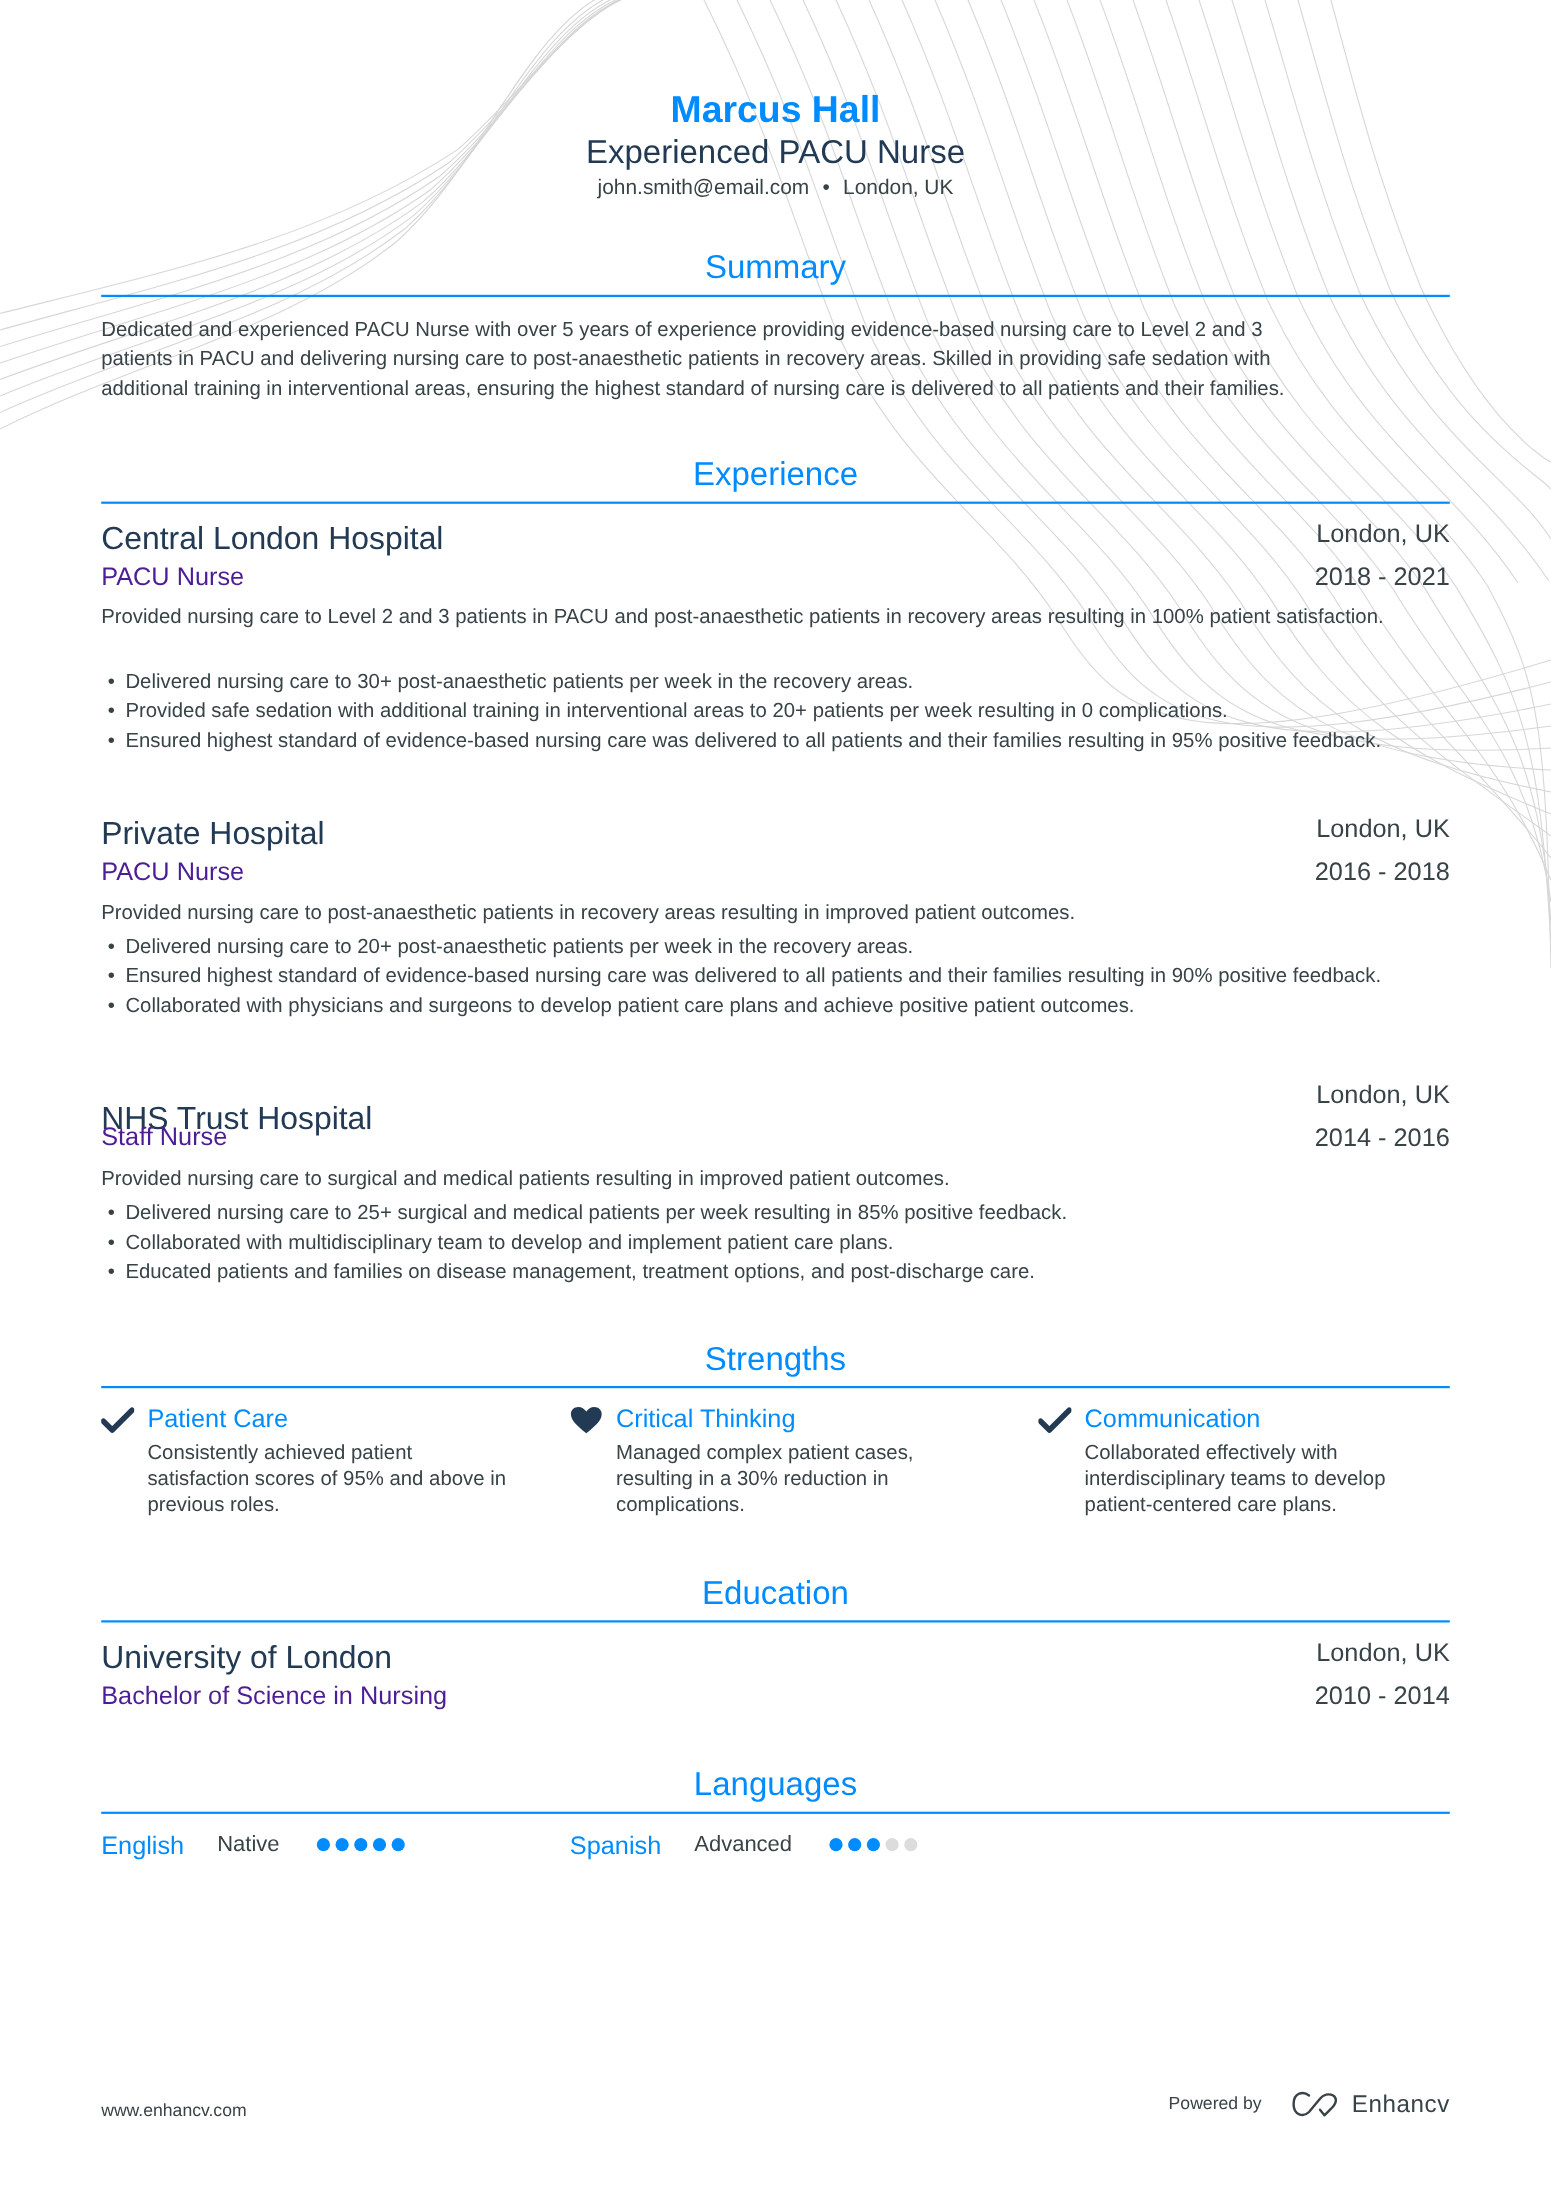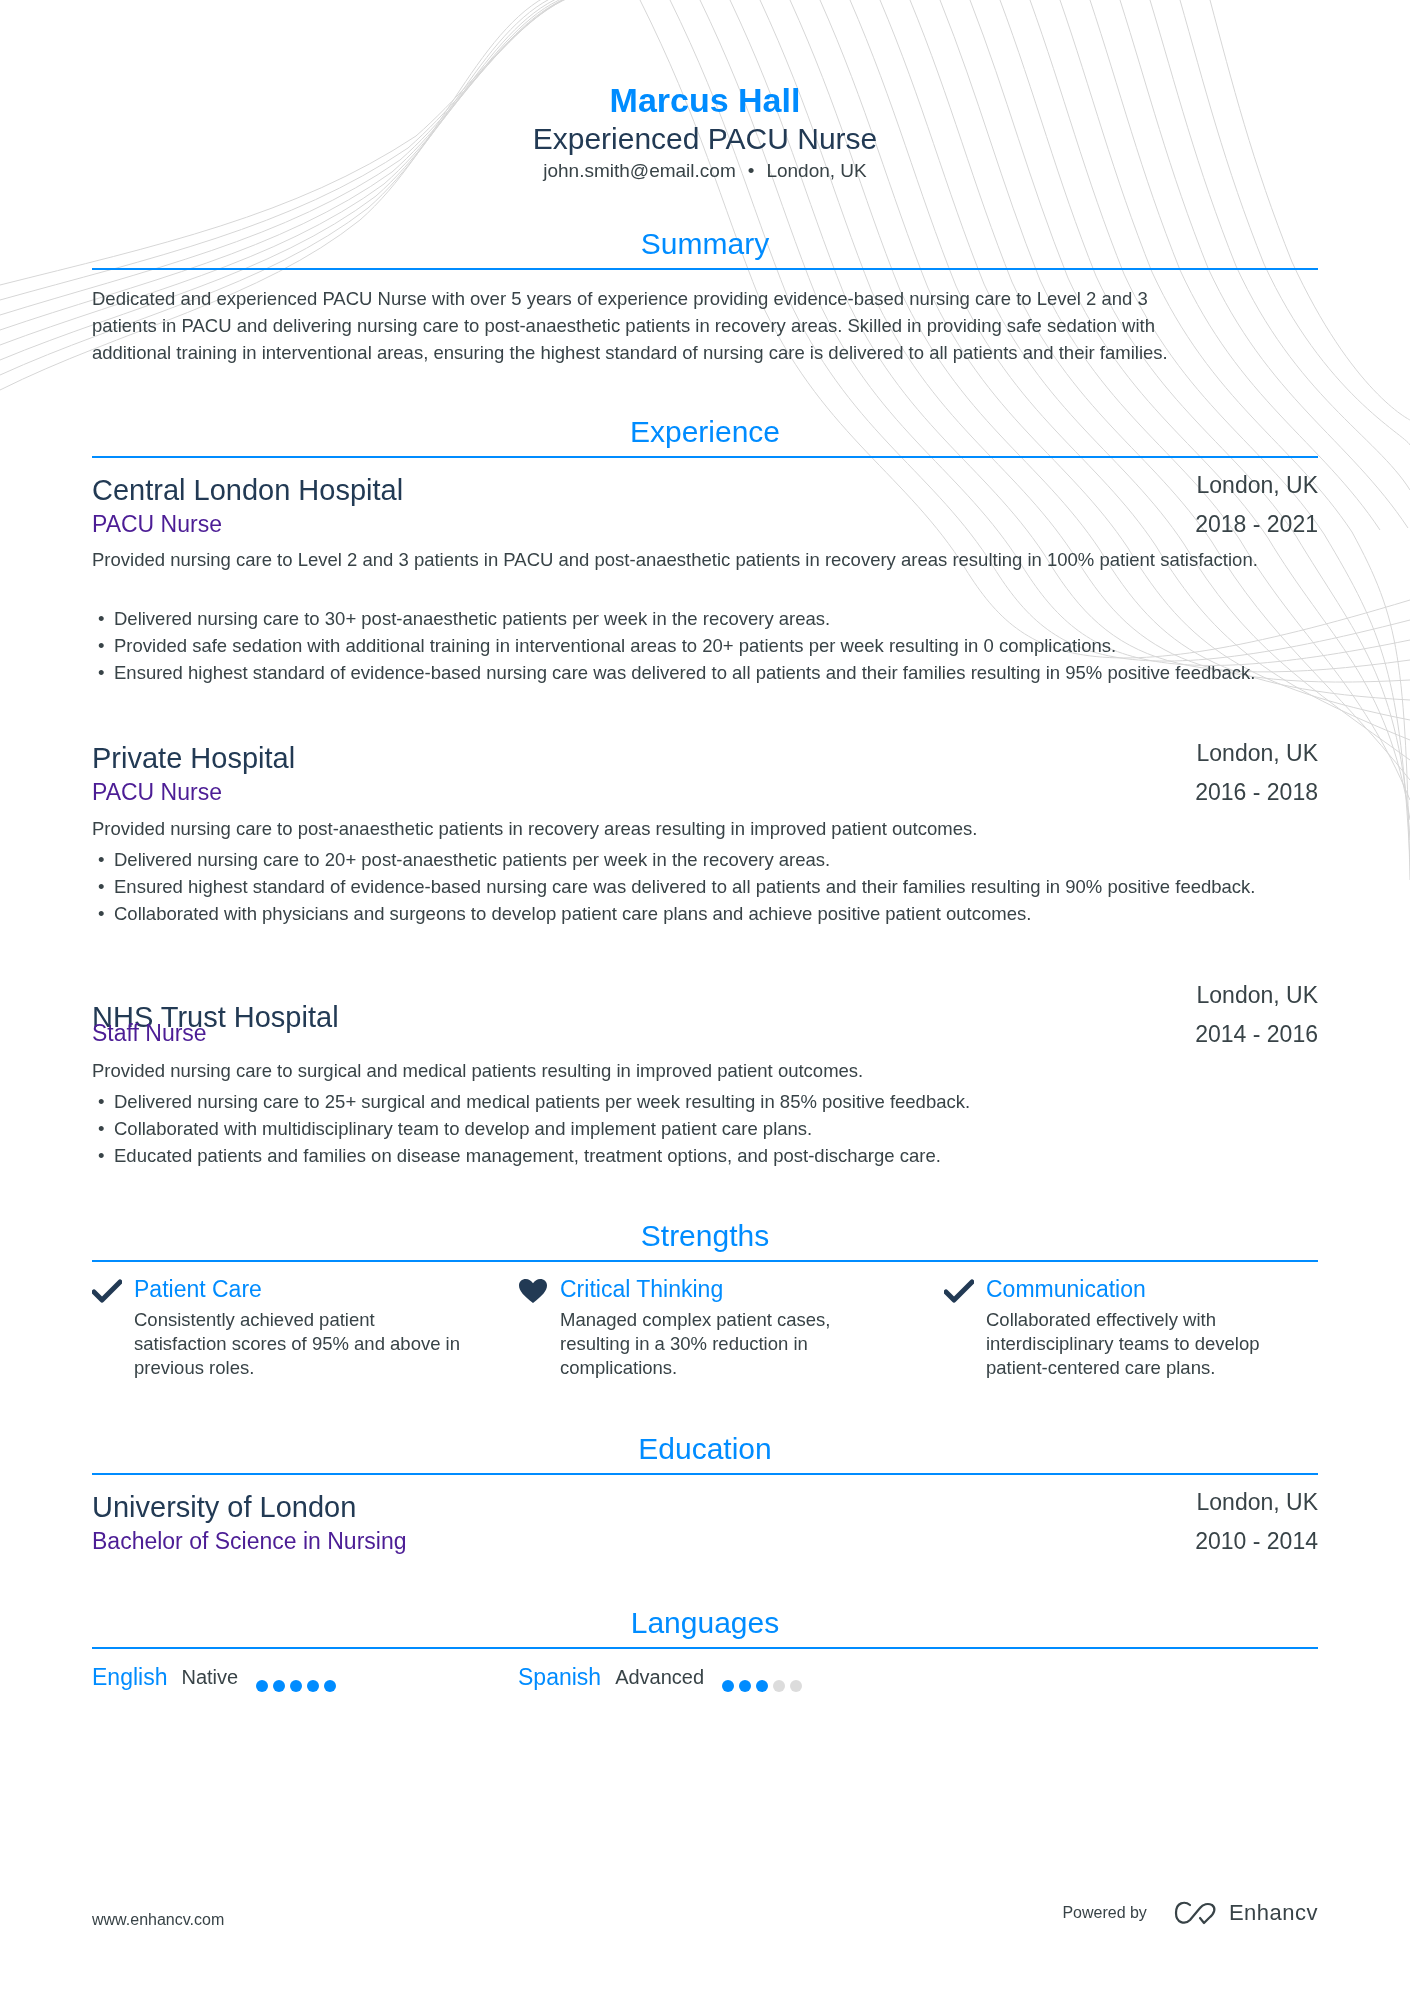--- a/index.html
+++ b/index.html
@@ -26,21 +26,21 @@
 
   .bullets { left: 92px; width: 1226px; list-style: none; font-size: 18.5px; line-height: 27px; color: #384347; }
   .bullets li { position: relative; padding-left: 22px; }
   .bullets li::before { content: "•"; position: absolute; left: 6px; top: 0; color: #384347; }
 
   .strength { width: 390px; }
   .strength .s-icon { position: absolute; left: 0; top: 4px; width: 30px; height: 26px; }
   .strength .s-title { position: absolute; left: 42px; top: 0; font-size: 23px; line-height: 30px; color: #008cff; white-space: nowrap; }
   .strength .s-desc { position: absolute; left: 42px; top: 34px; width: 330px; font-size: 18.5px; line-height: 24px; color: #384347; }
 
-  .lang { display: flex; align-items: flex-end; gap: 0; }
+  .lang { display: flex; align-items: center; gap: 16px; }
   .lang .l-name { font-size: 23px; color: #008cff; line-height: 30px; margin-right: 14px; }
   .lang .l-level { font-size: 20px; color: #384347; line-height: 30px; margin-right: 18px; }
   .lang .dots { display: flex; gap: 5px; }
   .lang .dot { width: 12px; height: 12px; border-radius: 50%; background: #008cff; }
   .lang .dot.off { background: #dcdcdc; }
 
   .footer-left { left: 92px; top: 1910px; font-size: 16px; color: #384347; line-height: 20px; }
   .footer-right { right: 92px; top: 1900px; display: flex; align-items: center; }
   .footer-right .pw { font-size: 16px; color: #384347; margin-right: 26px; }
   .footer-right .brand { font-size: 22px; color: #384347; margin-left: 10px; letter-spacing: 0.5px; }

